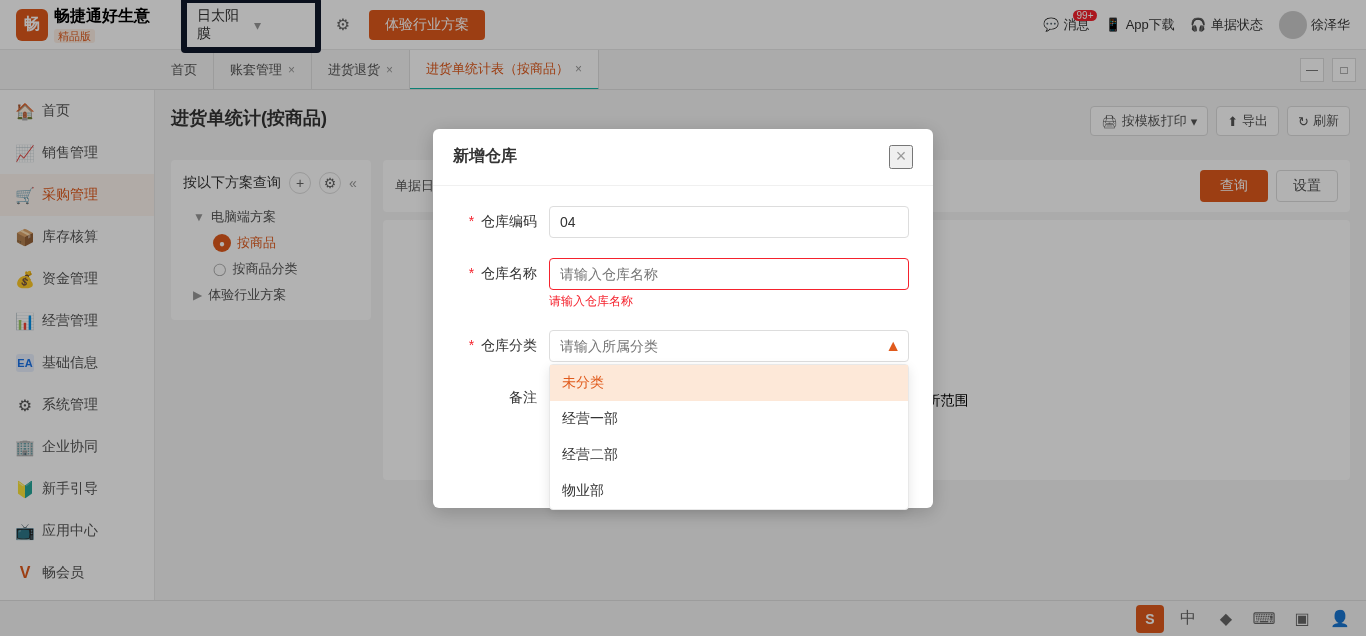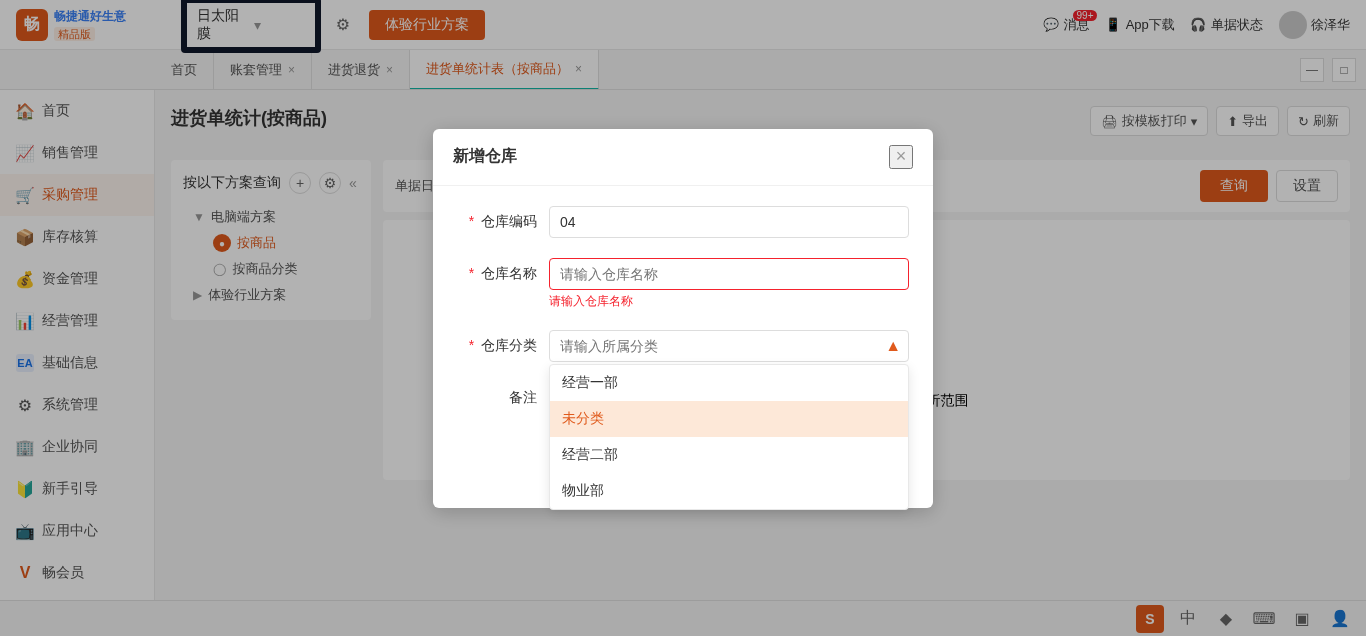--- a/index.html
+++ b/index.html
@@ -562,21 +562,21 @@
   </style>
 </head>
 <body>
 
 <div class="top-header">
   <div class="logo-area">
     <div class="logo-icon">
       <span>畅</span>
     </div>
     <div>
-      <div style="font-size:12px;color:#3b82f6;font-weight:bold;">畅捷通好生意</div>
+      <div style="font-size:16px;color:#000000;font-weight:bold;">畅捷通好生意</div>
       <div>
         <span class="logo-sub">精品版</span>
       </div>
     </div>
   </div>
 
   <div class="store-selector">
     <span>日太阳膜</span>
     <span class="arrow">▾</span>
   </div>
@@ -813,22 +813,22 @@
           <span class="required">*</span>
           <span>仓库分类</span>
         </div>
         <div class="form-control">
           <div class="form-input-with-icon">
             <input type="text" class="form-input" placeholder="请输入所属分类" style="">
             <button class="input-icon-btn">▲</button>
           </div>
 
           <div class="dropdown-list">
+            <div class="dropdown-item selected">未分类</div>
             <div class="dropdown-item">经营一部</div>
-            <div class="dropdown-item selected">未分类</div>
             <div class="dropdown-item">经营二部</div>
             <div class="dropdown-item">物业部</div>
           </div>
         </div>
       </div>
 
       <div class="form-row">
         <div class="form-label">备注</div>
         <div class="form-control">
           <input type="text" class="form-input" placeholder="" style="">

